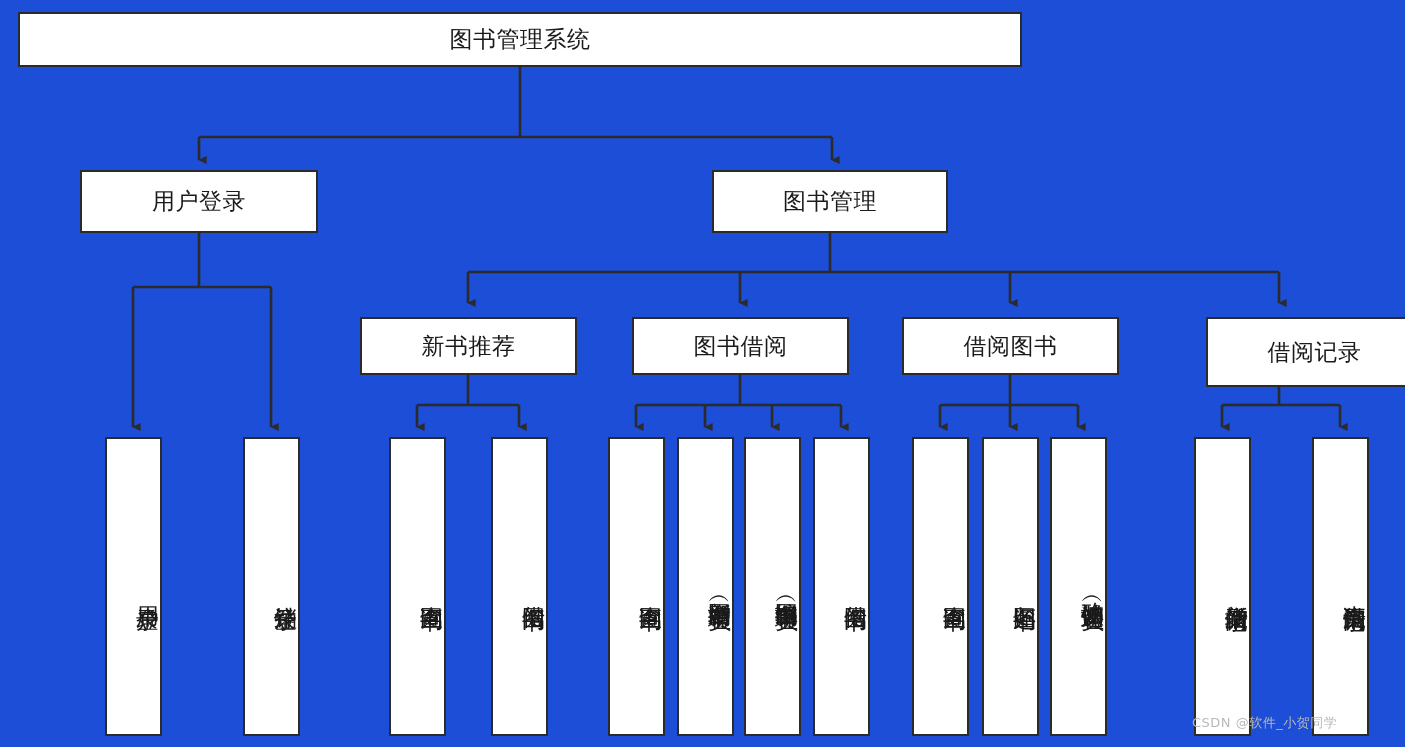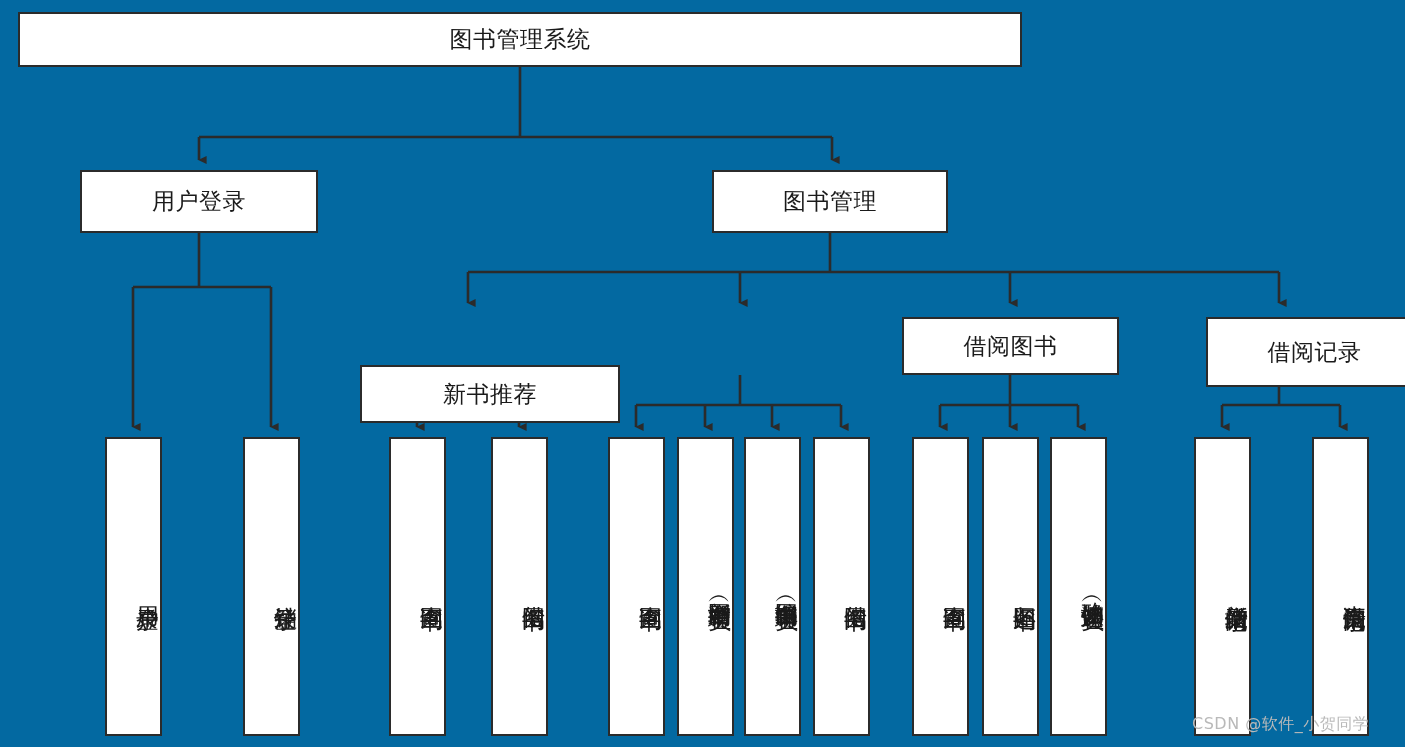--- a/index.html
+++ b/index.html
@@ -7,21 +7,21 @@
     padding: 0;
     background: #ffffff;
   }
   body {
     font-family: "DejaVu Sans", "Liberation Sans", sans-serif;
   }
   #canvas {
     position: relative;
     width: 1405px;
     height: 747px;
-    background: #0369a1;
+    background: #1d4ed8;
     overflow: hidden;
   }
   .node {
     position: absolute;
     box-sizing: border-box;
     border: 2.5px solid #2b2b2b;
     background: #ffffff;
     display: flex;
     align-items: center;
     justify-content: center;
@@ -53,21 +53,21 @@
   svg.wires {
     position: absolute;
     left: 0;
     top: 0;
     width: 1405px;
     height: 747px;
     pointer-events: none;
   }
   .wm {
     position: absolute;
-    font-size: 16px;
+    font-size: 13px;
     color: #b9b9b9;
     white-space: nowrap;
     left: 1192px;
     top: 714px;
     letter-spacing: 0.5px;
   }
 </style>
 </head>
 <body>
 
@@ -128,24 +128,27 @@
   </div>
 
   <div class="node horiz" style="left:80px; top:170px; width:238px; height:63px;">
     <span>用户登录</span>
   </div>
 
   <div class="node horiz" style="left:712px; top:170px; width:236px; height:63px;justify-content:center;">
     <span>图书管理</span>
   </div>
 
-  <div class="node horiz" style="left:360px; top:317px; width:260px; height:58px;margin-top:48px;">
+  <div class="node horiz" style="left:360px; top:317px; width:217px; height:58px;">
     <span>新书推荐</span>
   </div>
 
+  <div class="node horiz" style="left:632px; top:317px; width:217px; height:58px;">
+    <span>图书借阅</span>
+  </div>
 
   <div class="node horiz" style="left:902px; top:317px; width:217px; height:58px;">
     <span>借阅图书</span>
   </div>
 
   <div class="node horiz" style="left:1206px; top:317px; width:217px; height:70px;">
     <span>借阅记录</span>
   </div>
 
   <div class="node vert" style="left:105px; top:437px; width:57px; height:299px;">

